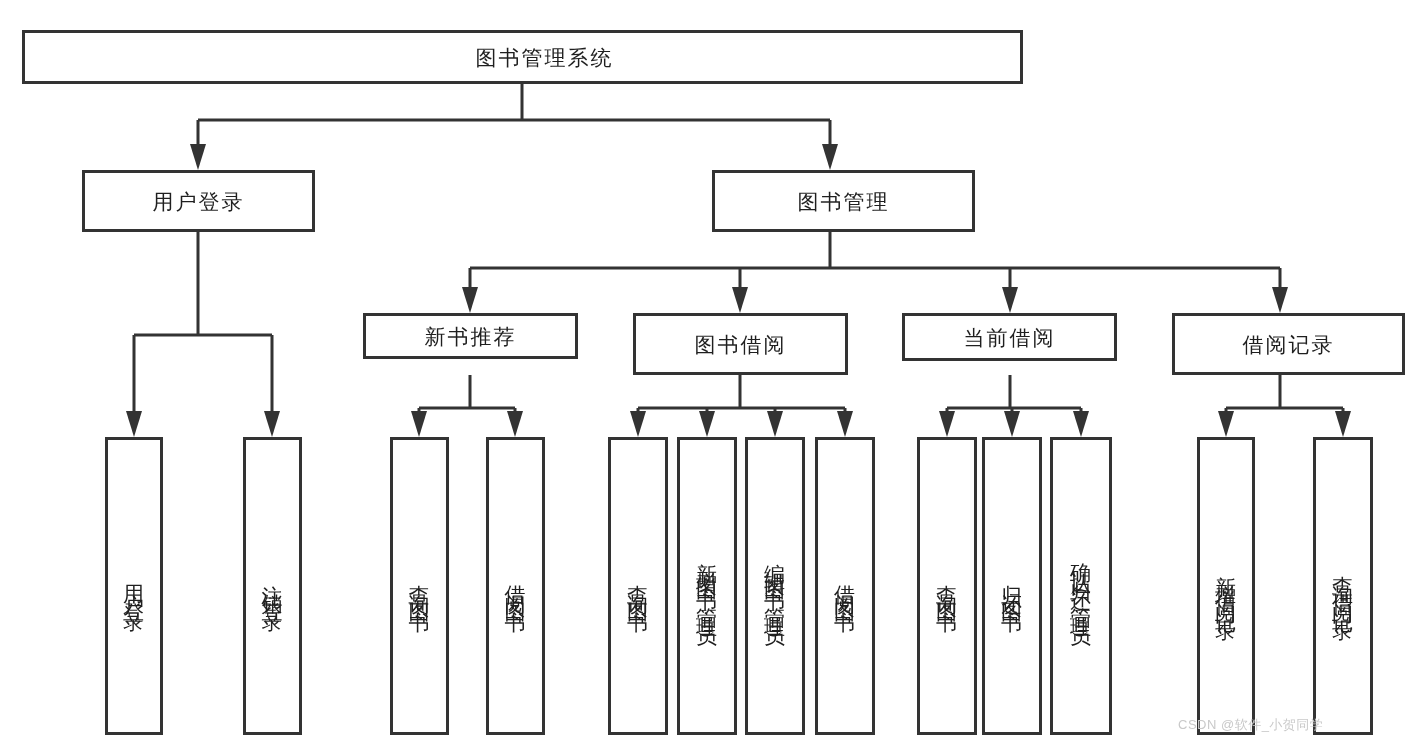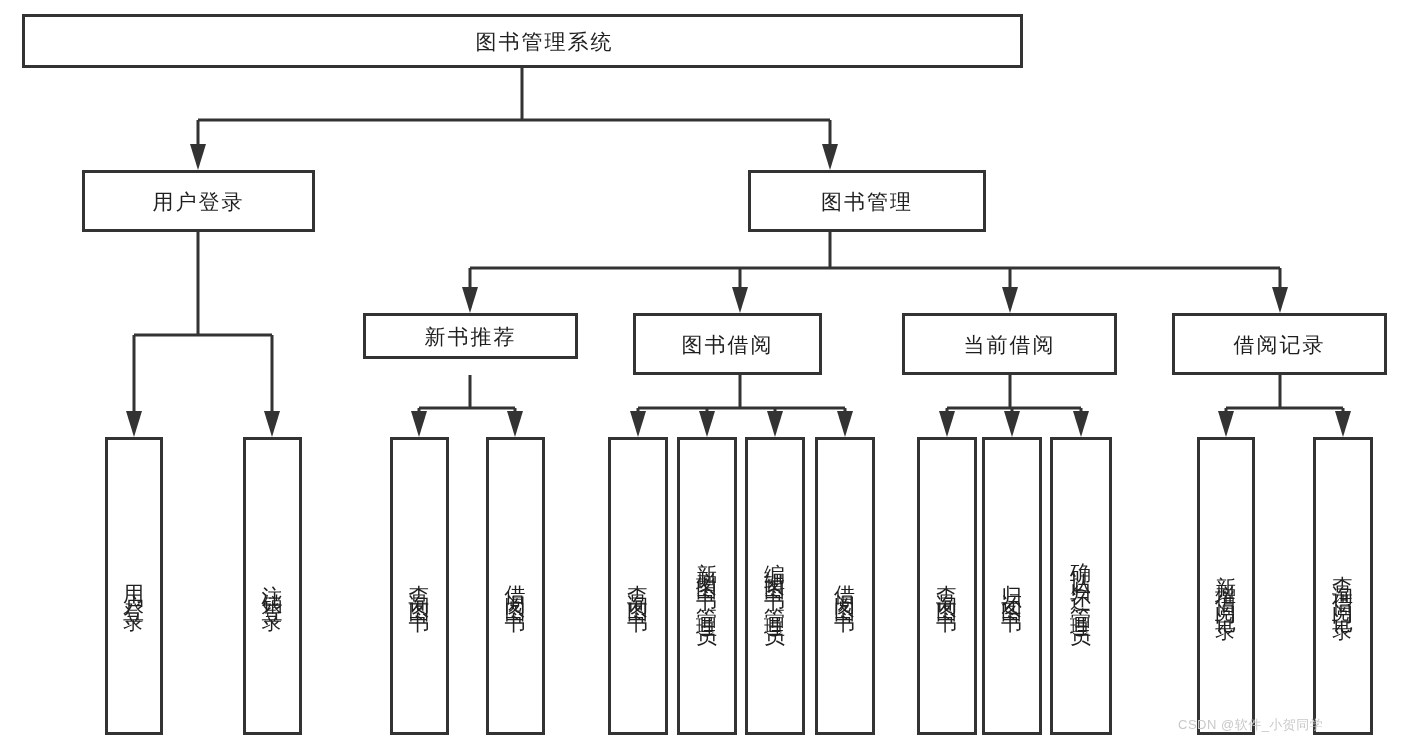--- a/index.html
+++ b/index.html
@@ -77,29 +77,29 @@
       <polygon points="767,411 783,411 775,437"></polygon>
       <polygon points="837,411 853,411 845,437"></polygon>
       <polygon points="939,411 955,411 947,437"></polygon>
       <polygon points="1004,411 1020,411 1012,437"></polygon>
       <polygon points="1073,411 1089,411 1081,437"></polygon>
       <polygon points="1218,411 1234,411 1226,437"></polygon>
       <polygon points="1335,411 1351,411 1343,437"></polygon>
     </g>
   </svg>
 
-  <div class="node h" style="left:22px;top:14px;width:1001px;height:54px;padding-left:44px;">图书管理系统</div>
+  <div class="node h" style="left:22px;top:30px;width:1001px;height:54px;padding-left:44px;">图书管理系统</div>
 
   <div class="node h" style="left:82px;top:170px;width:233px;height:62px;">用户登录</div>
-  <div class="node h" style="left:748px;top:170px;width:238px;height:62px;">图书管理</div>
+  <div class="node h" style="left:712px;top:170px;width:263px;height:62px;">图书管理</div>
 
   <div class="node h" style="left:363px;top:313px;width:215px;height:46px;">新书推荐</div>
-  <div class="node h" style="left:633px;top:313px;width:189px;height:62px;">图书借阅</div>
-  <div class="node h" style="left:902px;top:313px;width:215px;height:62px;">当前借阅</div>
-  <div class="node h" style="left:1172px;top:313px;width:215px;height:62px;">借阅记录</div>
+  <div class="node h" style="left:633px;top:313px;width:215px;height:62px;">图书借阅</div>
+  <div class="node h" style="left:902px;top:313px;width:215px;height:48px;">当前借阅</div>
+  <div class="node h" style="left:1172px;top:313px;width:233px;height:62px;">借阅记录</div>
 
   <div class="node v" style="left:105px;top:437px;width:58px;height:298px;">用户登录</div>
   <div class="node v" style="left:243px;top:437px;width:59px;height:298px;">注销登录</div>
 
   <div class="node v" style="left:390px;top:437px;width:59px;height:298px;">查询图书</div>
   <div class="node v" style="left:486px;top:437px;width:59px;height:298px;">借阅图书</div>
 
   <div class="node v" style="left:608px;top:437px;width:60px;height:298px;">查询图书</div>
   <div class="node v" style="left:677px;top:437px;width:60px;height:298px;">新增图书（管理员）</div>
   <div class="node v" style="left:745px;top:437px;width:60px;height:298px;">编辑图书（管理员）</div>

